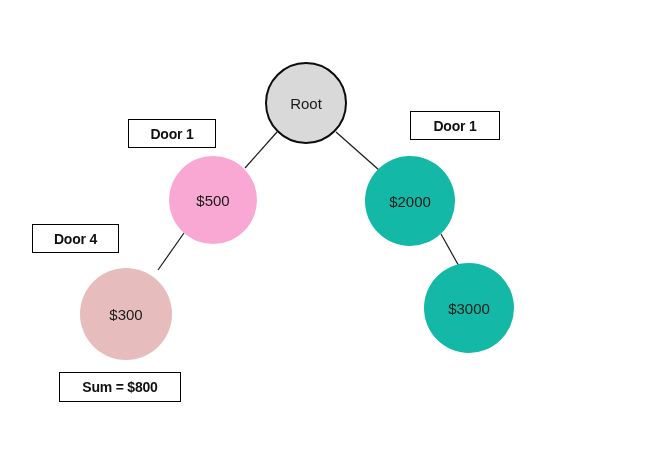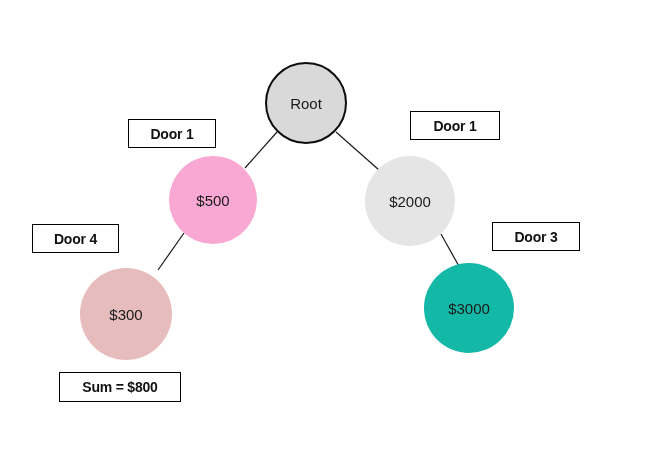--- a/index.html
+++ b/index.html
@@ -74,21 +74,21 @@
   </svg>
 
   <div class="node node-root" style="left:265px; top:62px; width:82px; height:82px; background:#d9d9d9;">
     <span>Root</span>
   </div>
 
   <div class="node" style="left:169px; top:156px; width:88px; height:88px; background:#f9a8d4;">
     <span>$500</span>
   </div>
 
-  <div class="node" style="left:365px; top:156px; width:90px; height:90px; background:#e5e5e5;">
+  <div class="node" style="left:365px; top:156px; width:90px; height:90px; background:#14b8a6;">
     <span>$2000</span>
   </div>
 
   <div class="node" style="left:80px; top:268px; width:92px; height:92px; background:#e7bcbc;">
     <span>$300</span>
   </div>
 
   <div class="node" style="left:424px; top:263px; width:90px; height:90px; background:#14b8a6;">
     <span>$3000</span>
   </div>
@@ -98,22 +98,19 @@
   </div>
 
   <div class="label-box" style="left:410px; top:111px; width:90px; height:29px;">
     <span>Door 1</span>
   </div>
 
   <div class="label-box" style="left:32px; top:224px; width:87px; height:29px;">
     <span>Door 4</span>
   </div>
 
-  <div class="label-box" style="left:492px; top:222px; width:88px; height:29px;">
-    <span>Door 3</span>
-  </div>
 
   <div class="label-box" style="left:59px; top:372px; width:122px; height:30px;">
     <span>Sum = $800</span>
   </div>
 
 
 </div>
 
 </body></html>

